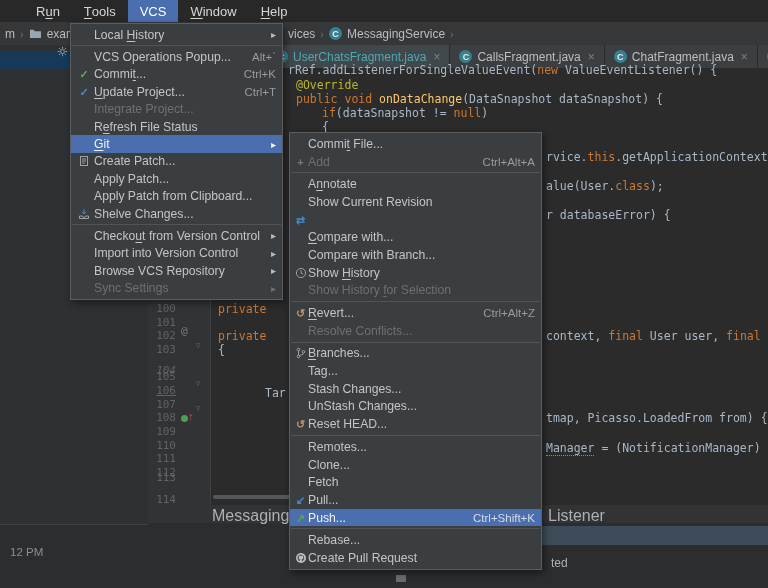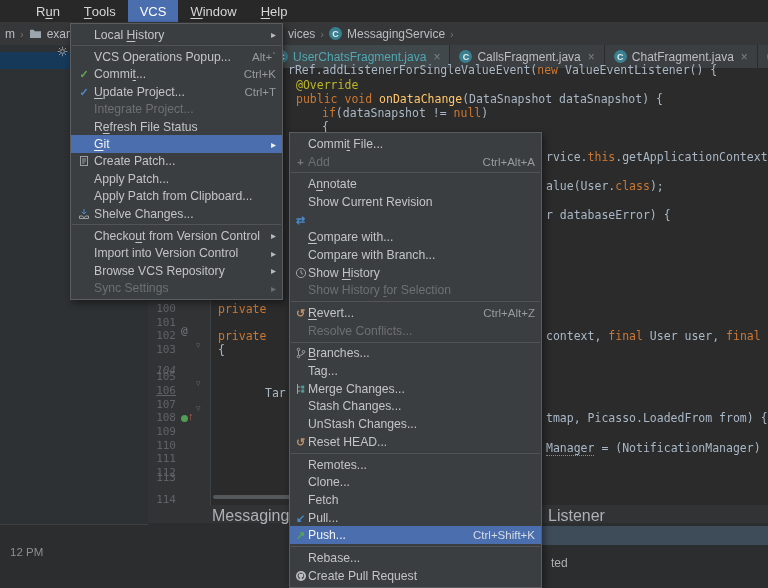--- a/index.html
+++ b/index.html
@@ -411,31 +411,20 @@
         </span>
         <span class="menu-label"><u>B</u>ranches...</span>
         <span class="menu-right"></span>
       </div>
       <div class="menu-item">
         <span class="ic-slot"></span>
         <span class="menu-label">Tag...</span>
         <span class="menu-right"></span>
       </div>
       <div class="menu-item">
-        <span class="ic-slot">
-          <svg class="ic" viewBox="0 0 12 12">
-            <path d="M2.5 1v10M2.5 4h2.8M2.5 8h2.8" stroke="#9ea1a3" fill="none"></path>
-            <rect x="6.2" y="2.6" width="3" height="3" fill="#4a9d9d"></rect>
-            <rect x="6.2" y="6.6" width="3" height="3" fill="#4a9d9d"></rect>
-          </svg>
-        </span>
-        <span class="menu-label">Merge Changes...</span>
-        <span class="menu-right"></span>
-      </div>
-      <div class="menu-item">
         <span class="ic-slot"></span>
         <span class="menu-label">Stash Changes...</span>
         <span class="menu-right"></span>
       </div>
       <div class="menu-item">
         <span class="ic-slot"></span>
         <span class="menu-label">UnStash Changes...</span>
         <span class="menu-right"></span>
       </div>
       <div class="menu-item">

